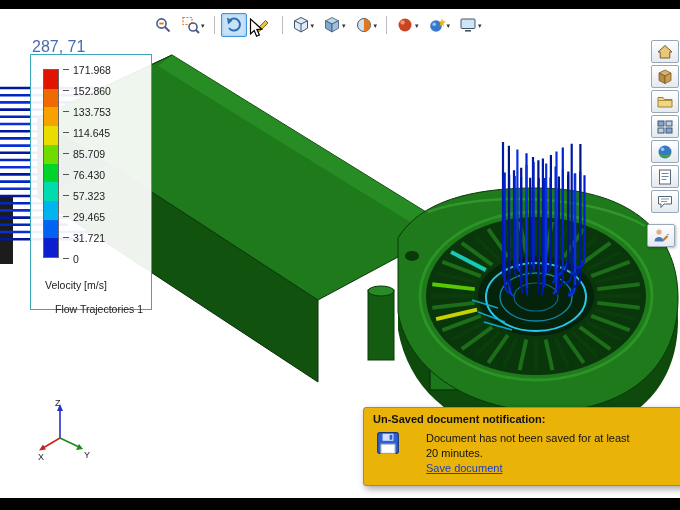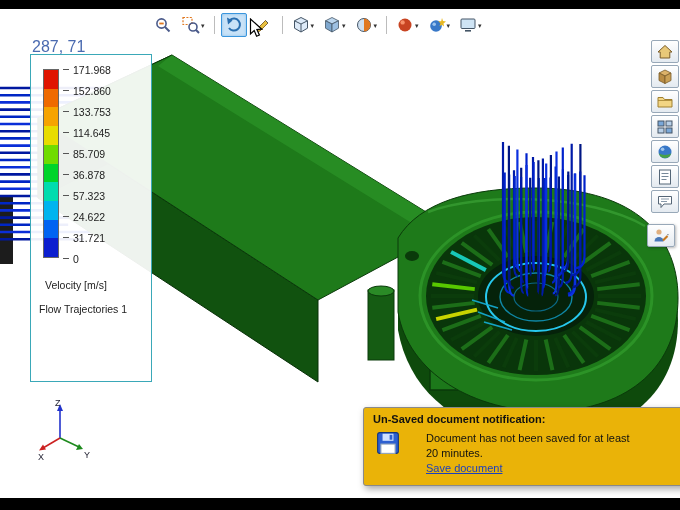--- a/index.html
+++ b/index.html
@@ -5,29 +5,29 @@
   *{margin:0;padding:0;box-sizing:border-box}
   html,body{width:680px;height:510px;overflow:hidden}
   body{position:relative;background:#fff;font-family:"Liberation Sans",sans-serif}
   .bar{position:absolute;left:0;width:680px;background:#000;z-index:50}
   .bar.top{top:0;height:9px}
   .bar.bottom{bottom:0;height:12px}
   #model{position:absolute;left:0;top:0;z-index:1}
   
   .coords{position:absolute;left:32px;top:38px;font-size:16px;color:#4a6ab0;z-index:6}
   
-  .legend{position:absolute;left:30px;top:54px;width:122px;height:328px;background:rgba(255,255,255,.93);
+  .legend{position:absolute;left:30px;top:54px;width:122px;height:256px;background:rgba(255,255,255,.93);
           border:1px solid #3aa8b8;z-index:5;font-size:10.5px;color:#222}
   .legend .colorbar{position:absolute;left:12px;top:14px;width:16px;height:189px;display:flex;flex-direction:column;border:1px solid #666}
   .legend .colorbar div{flex:1}
   .legend .ticks{position:absolute;left:32px;top:4px}
   .tick-row{height:21px;display:flex;align-items:center}
   .tick-dash{display:inline-block;width:6px;height:1px;background:#555;margin-right:4px}
   .legend-title{position:absolute;left:14px;top:224px}
-  .legend-subtitle{position:absolute;left:8px;top:248px}
+  .legend-subtitle{position:absolute;left:24px;top:248px}
   
   .top-toolbar{position:absolute;left:150px;top:11px;height:28px;display:flex;align-items:center;gap:3px;z-index:10}
   .tb-btn{height:24px;min-width:26px;padding:0 2px;display:flex;align-items:center;justify-content:center;
           border:1px solid transparent;border-radius:2px;cursor:pointer}
   .tb-btn.active{border-color:#3a96dd;background:#c9e2f7;box-shadow:inset 0 0 3px #8cc0ea}
   .tb-ic{display:flex;align-items:center;justify-content:center}
   .caret{font-size:7px;color:#333;margin-left:1px;line-height:1}
   .tb-sep{width:1px;height:18px;background:#bcbcbc;margin:0 3px}
   
   .right-toolbar{position:absolute;right:1px;top:40px;width:30px;display:flex;flex-direction:column;gap:2px;z-index:10;align-items:flex-end}
@@ -224,29 +224,29 @@
       <div class="tick-row">
         <span class="tick-dash"></span>
         <span class="tick-label">114.645</span>
       </div>
       <div class="tick-row">
         <span class="tick-dash"></span>
         <span class="tick-label">85.709</span>
       </div>
       <div class="tick-row">
         <span class="tick-dash"></span>
-        <span class="tick-label">36.878</span>
+        <span class="tick-label">76.430</span>
       </div>
       <div class="tick-row">
         <span class="tick-dash"></span>
         <span class="tick-label">57.323</span>
       </div>
       <div class="tick-row">
         <span class="tick-dash"></span>
-        <span class="tick-label">24.622</span>
+        <span class="tick-label">29.465</span>
       </div>
       <div class="tick-row">
         <span class="tick-dash"></span>
         <span class="tick-label">31.721</span>
       </div>
       <div class="tick-row">
         <span class="tick-dash"></span>
         <span class="tick-label">0</span>
       </div>
     </div>

